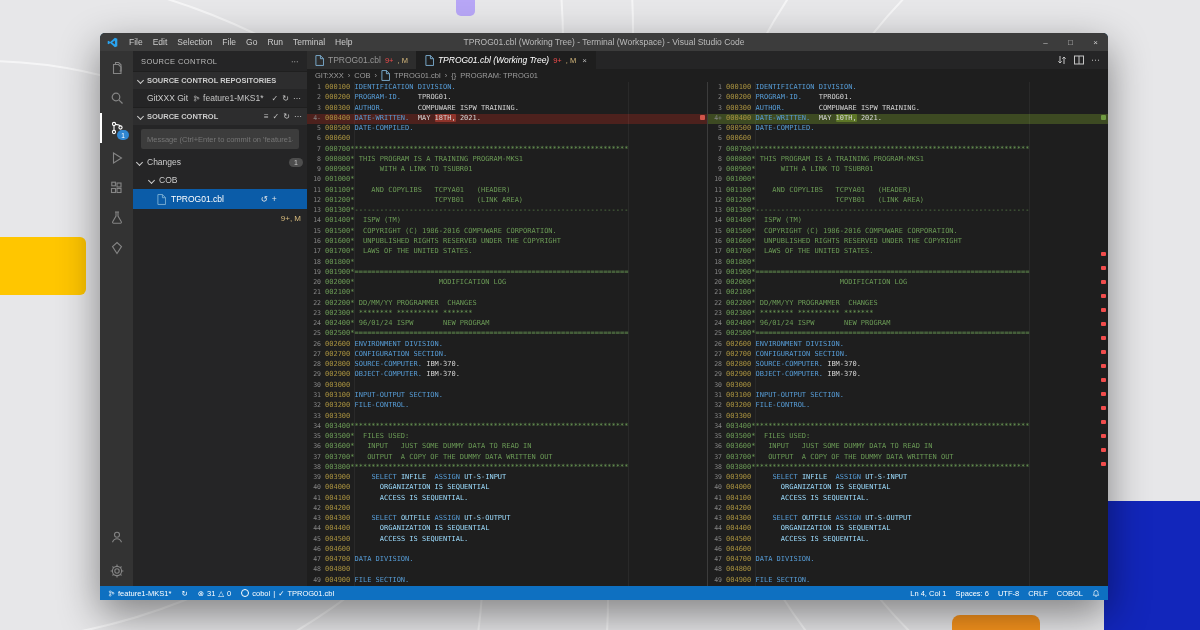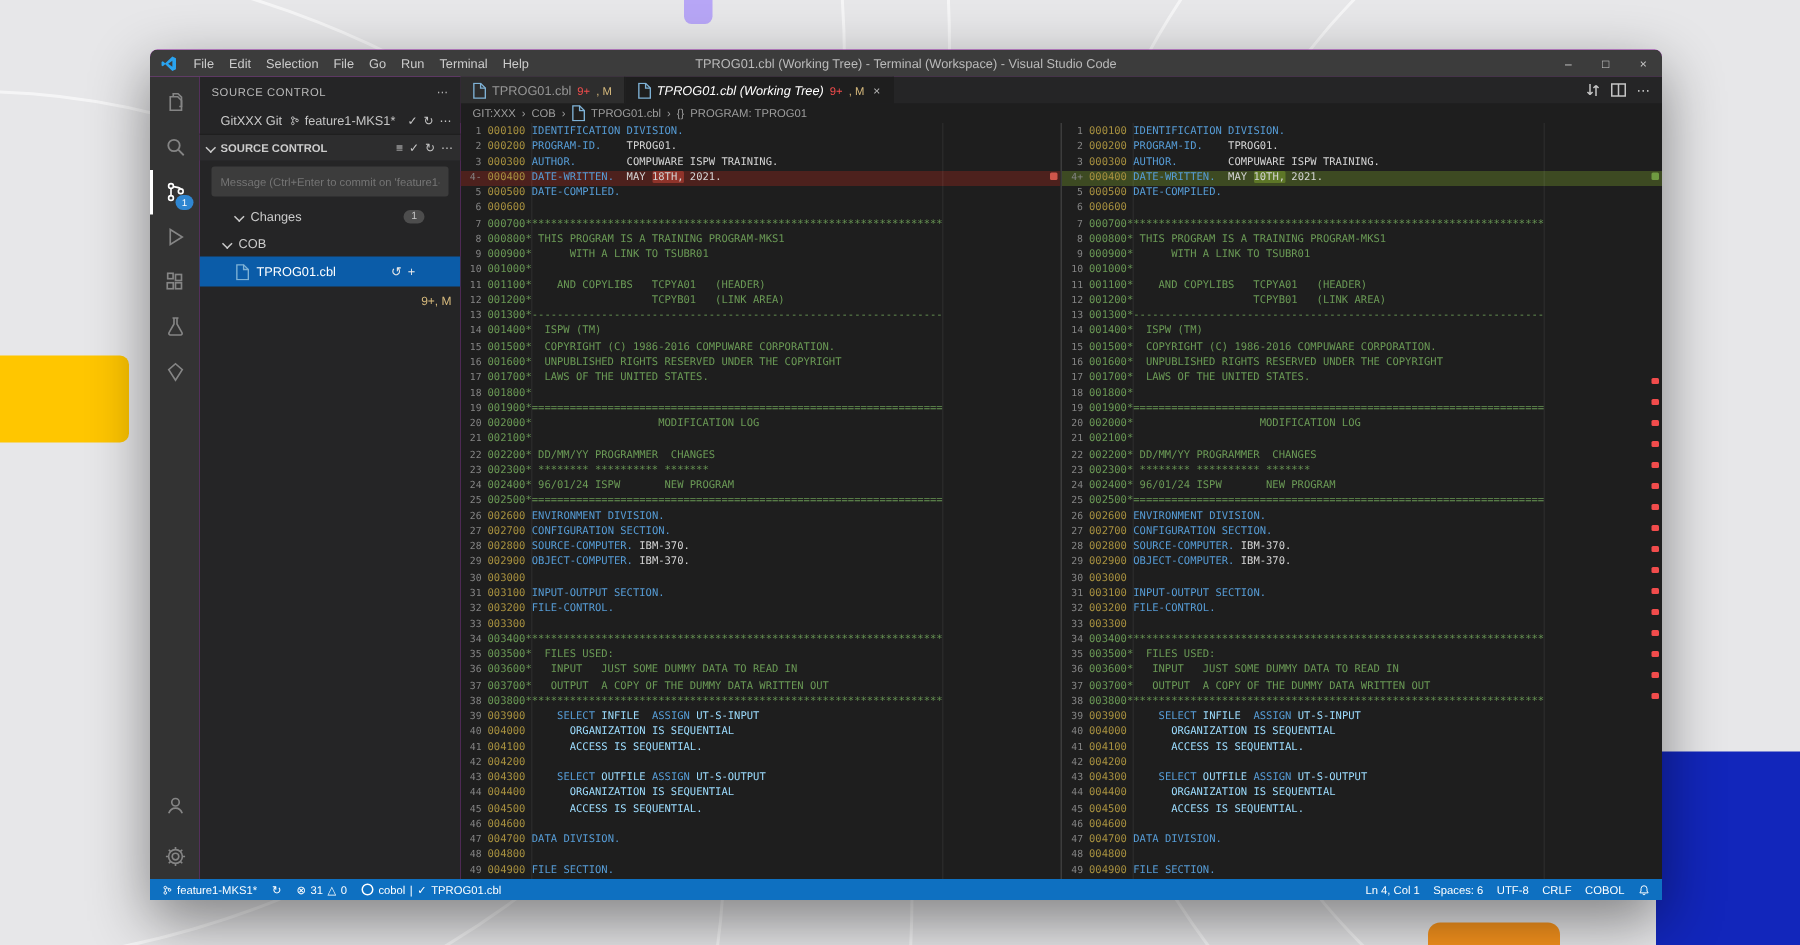--- a/index.html
+++ b/index.html
@@ -12,21 +12,21 @@
   .arc3{width:1000px;height:1000px;left:-520px;top:60px;}
   .arc4{width:1250px;height:1250px;left:-645px;top:-30px;}
   .arc5{width:900px;height:900px;right:-480px;top:-140px;}
   .arc6{width:1100px;height:1100px;right:-600px;top:-250px;}
   
   .dec-yellow{position:absolute;left:0;top:237px;width:86px;height:58px;background:var(--yellow);border-radius:0 6px 6px 0;}
   .dec-purple{position:absolute;left:456px;top:0;width:19px;height:16px;background:var(--purple);border-radius:0 0 5px 5px;}
   .dec-blue{position:absolute;right:0;bottom:0;width:96px;height:129px;background:var(--blueblock);}
   .dec-orange{position:absolute;left:952px;bottom:0;width:88px;height:15px;background:var(--orange);border-radius:8px 8px 0 0;}
   
-  .window{position:absolute;left:100px;top:33px;width:1008px;height:567px;background:#d946ef;
+  .window{position:absolute;left:100px;top:33px;width:1008px;height:567px;background:#0c4a6e;
           border-radius:5px 5px 0 0;overflow:hidden;box-shadow:0 14px 40px rgba(0,0,0,.45);z-index:5;
           display:flex;flex-direction:column;}
   
   .titlebar{height:18px;background:#3c3c3c;display:flex;align-items:center;position:relative;flex:none;color:#cccccc;font-size:8.5px;}
   .vsc-logo{width:11px;height:11px;margin:0 6px 0 7px;flex:none;}
   .menu-item{padding:0 5px;cursor:default;}
   .tb-title{position:absolute;left:50%;transform:translateX(-50%);color:#bbbbbb;white-space:nowrap;}
   .tb-controls{margin-left:auto;display:flex;height:100%;}
   .tb-btn{width:25px;height:100%;display:flex;align-items:center;justify-content:center;font-size:8px;color:#cccccc;}
   
@@ -44,21 +44,21 @@
   .sb-header .icn{margin-left:auto;}
   .sb-sec{height:17px;display:flex;align-items:center;gap:4px;padding:0 5px;font-weight:bold;font-size:7.5px;color:#cccccc;background:#2d2d2e;border-top:1px solid #1f1f1f;}
   .sb-sec .icons{margin-left:auto;display:flex;gap:4px;font-weight:normal;font-size:8px;color:#c5c5c5;}
   .chev{width:4px;height:4px;border-left:1px solid #cccccc;border-bottom:1px solid #cccccc;transform:rotate(-45deg);flex:none;display:inline-block;}
   .repo-row{height:18px;display:flex;align-items:center;gap:5px;padding:0 6px 0 14px;}
   .repo-branch{display:flex;align-items:center;gap:3px;color:#c5c5c5;}
   .repo-icons{margin-left:auto;display:flex;gap:4px;font-size:8px;color:#c5c5c5;}
   .msgbox{margin:4px 8px;height:20px;background:#3c3c3c;border:none;border-radius:2px;color:#8f8f8f;
           font-size:7.5px;padding:0 6px;font-family:"Liberation Sans",sans-serif;outline:none;width:calc(100% - 16px);box-sizing:border-box;}
   .row{height:18px;display:flex;align-items:center;gap:5px;}
-  .changes-row{padding:0 24px;}
+  .changes-row{padding:0 4px;}
   .pill{margin-left:auto;background:#4d4d4d;color:#c8c8c8;border-radius:8px;font-size:7px;padding:1px 5px;}
   .folder-row{padding-left:16px;}
   .file-row{height:20px;padding-left:24px;background:var(--selected);color:#ffffff;}
   .file-row .icons{margin-left:auto;display:flex;align-items:center;gap:4px;padding-right:6px;font-size:8.5px;color:#e8e8e8;}
   .file-badge{color:var(--modified);font-size:8px;margin-top:38px;}
   .fileicon{width:9px;height:11px;flex:none;}
   
   .editor{flex:1;display:flex;flex-direction:column;min-width:0;background:#1e1e1e;}
   .tabbar{height:18px;background:#252526;display:flex;align-items:stretch;font-size:8.5px;flex:none;}
   .tab{display:flex;align-items:center;gap:4px;padding:0 8px;background:#2d2d2d;color:#969696;border-right:1px solid #1e1e1e;}
@@ -186,20 +186,24 @@
               <circle cx="8" cy="8" r="4.6"></circle>
             <path d="M8 1.6v1.9M8 12.5v1.9M1.6 8h1.9M12.5 8h1.9M3.5 3.5l1.3 1.3M11.2 11.2l1.3 1.3M3.5 12.5l1.3-1.3M11.2 4.8l1.3-1.3"></path>
           </svg>
         </div>
       </div>
 
       <div class="sidebar">
         <div class="sb-header">
           <span>SOURCE CONTROL</span>
           <span class="icn">⋯</span>
+        </div>
+        <div class="sb-sec">
+          <span class="chev"></span>
+          <span>SOURCE CONTROL REPOSITORIES</span>
         </div>
         <div class="repo-row">
           <span>GitXXX Git</span>
           <span class="repo-branch">
             <svg width="7" height="9" viewBox="0 0 16 16" fill="none" stroke="#c5c5c5" stroke-width="1.4">
               <circle cx="5" cy="4" r="2"></circle>
                 <circle cx="5" cy="12" r="2"></circle>
                 <circle cx="11.5" cy="7.5" r="2"></circle>
                 <path d="M5 6v4M7 4.5c3 .4 4.3 1.2 4.6 1.6"></path>
             </svg>

